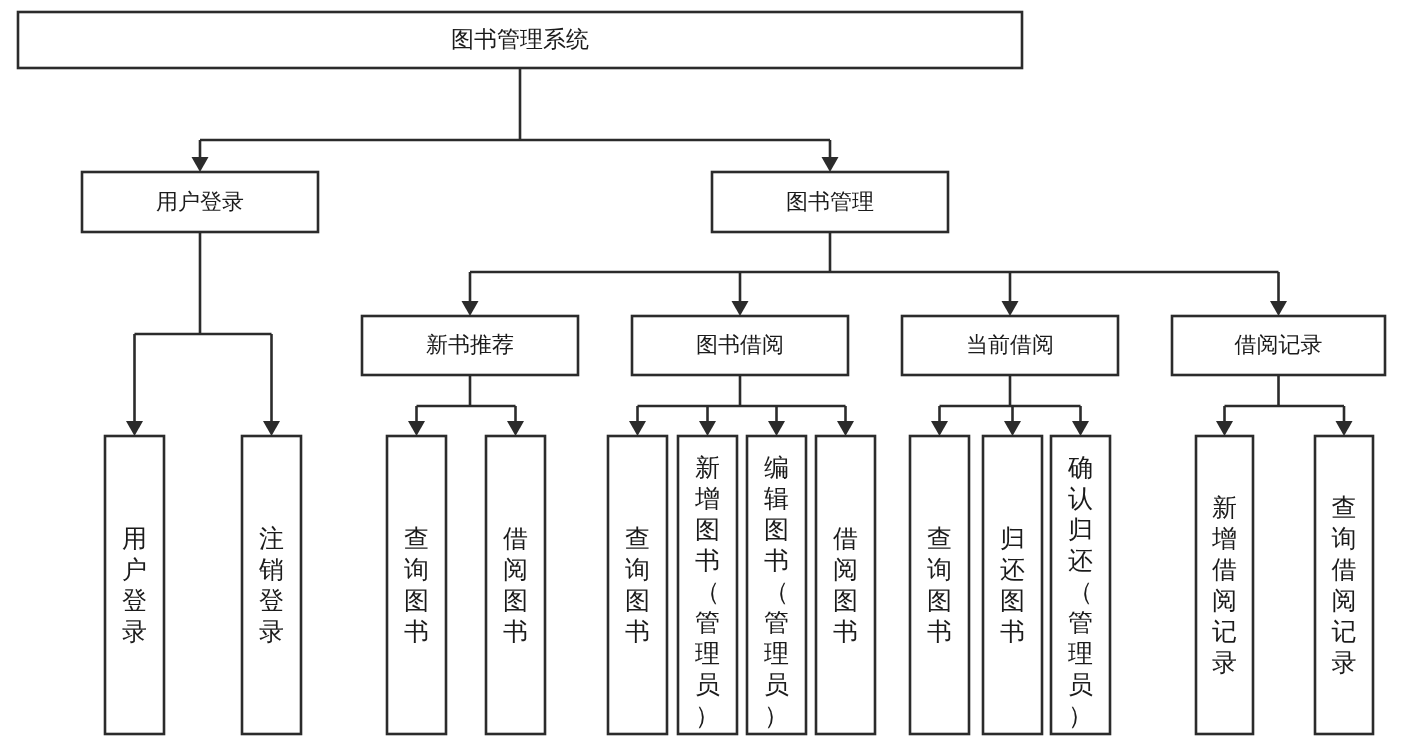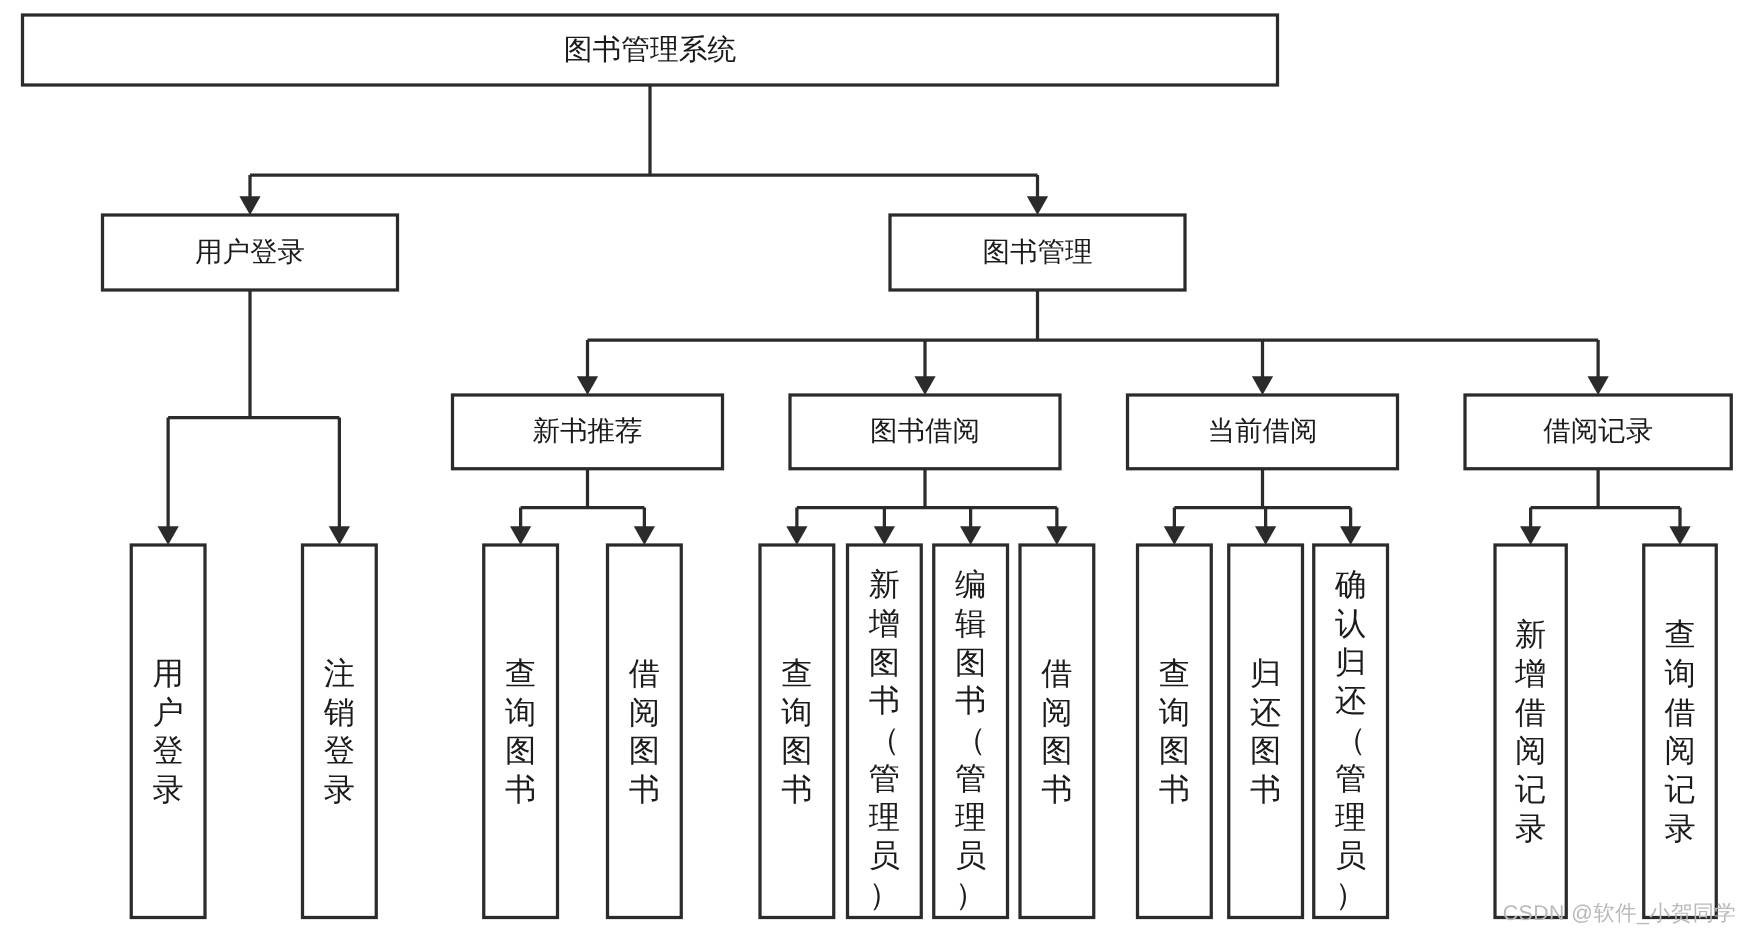--- a/index.html
+++ b/index.html
@@ -210,15 +210,14 @@
           <rect x="1196" y="436" width="57" height="298" class="node-box"></rect>
           <text x="1224.5" y="516.18" class="node-label-v"><tspan x="1224.5" dy="0">新</tspan><tspan x="1224.5" dy="31">增</tspan><tspan x="1224.5" dy="31">借</tspan><tspan x="1224.5" dy="31">阅</tspan><tspan x="1224.5" dy="31">记</tspan><tspan x="1224.5" dy="31">录</tspan></text>
         </g>
         <g>
           <rect x="1315" y="436" width="58" height="298" class="node-box"></rect>
           <text x="1344" y="516.18" class="node-label-v"><tspan x="1344" dy="0">查</tspan><tspan x="1344" dy="31">询</tspan><tspan x="1344" dy="31">借</tspan><tspan x="1344" dy="31">阅</tspan><tspan x="1344" dy="31">记</tspan><tspan x="1344" dy="31">录</tspan></text>
         </g>
       </g>
   </svg>
 
-  <div class="watermark-text">CSDN @软件_小贺同学</div>
 
 </div>
 
 </body></html>

